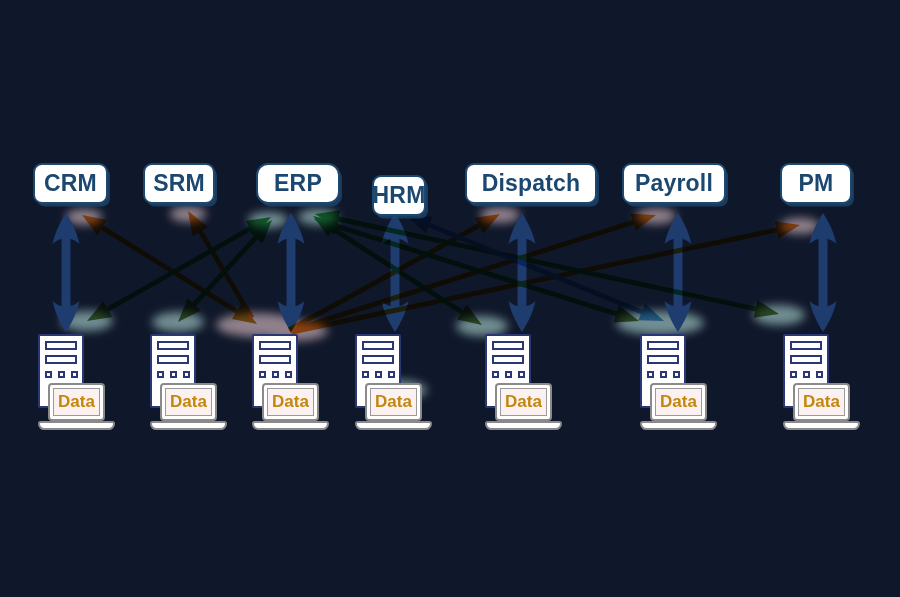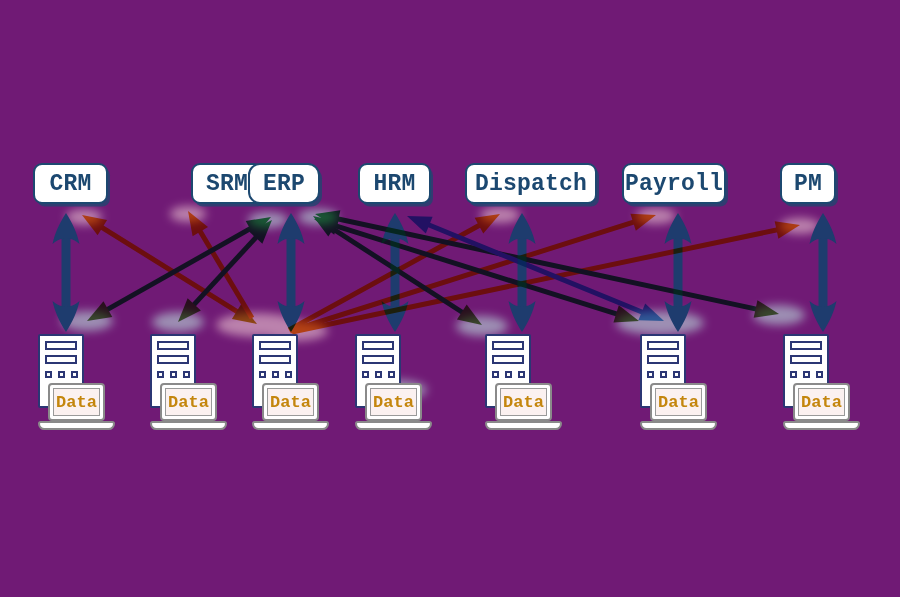--- a/index.html
+++ b/index.html
@@ -1,18 +1,18 @@
 <!DOCTYPE html>
 <html><head>
 <meta charset="utf-8">
 <style>
   html,body{margin:0;padding:0;background:#ffffff;}
   .stage{
-    position:relative;width:900px;height:597px;background:#701a75;overflow:hidden;
-    font-family:Liberation Mono, monospace;
+    position:relative;width:900px;height:597px;background:#0f172a;overflow:hidden;
+    font-family:Liberation Sans, sans-serif;
   }
   .arrow-layer{position:absolute;left:0;top:0;width:900px;height:597px;}
   .diag{mix-blend-mode:multiply;}
   .sys-box{
     position:absolute;top:163px;height:41px;box-sizing:border-box;
     background:#ffffff;border:2.5px solid #1C4870;border-radius:9px;
     box-shadow:3px 3.5px 0 -1px rgba(28,72,112,0.75);
     display:flex;align-items:center;justify-content:center;
     color:#1C4870;font-size:23px;font-weight:700;letter-spacing:0.2px;
   }
@@ -147,36 +147,36 @@
           <line x1="418.1086279095695" y1="220.53854447667237" x2="652.8913720904305" y2="316.46145552332763" stroke="#4D9FD7" stroke-width="5"></line>
           <polygon points="0,0 -24,-9 -24,9" fill="#4D9FD7" transform="translate(407,216) rotate(-157.77702382372377)"></polygon>
           <polygon points="0,0 -24,-9 -24,9" fill="#4D9FD7" transform="translate(664,321) rotate(22.22297617627621)"></polygon>
         </g>
       </g>
     </svg>
 
   <div class="sys-box" style="left: 33px; width: 75px;">
       <span>CRM</span>
     </div>
-  <div class="sys-box" style="left: 143px; width: 72px; margin-left: 48px;">
+  <div class="sys-box" style="left: 143px; width: 72px;">
       <span>SRM</span>
     </div>
-  <div class="sys-box" style="left: 248px; width: 72px; border-radius: 12px;">
+  <div class="sys-box" style="left: 256px; width: 84px; border-radius: 12px;">
       <span>ERP</span>
     </div>
-  <div class="sys-box" style="left: 358px; width: 73px;">
+  <div class="sys-box" style="left: 372px; width: 54px; margin-top: 12px;">
       <span>HRM</span>
     </div>
   <div class="sys-box" style="left: 465px; width: 132px;">
       <span>Dispatch</span>
     </div>
   <div class="sys-box" style="left: 622px; width: 104px;">
       <span>Payroll</span>
     </div>
-  <div class="sys-box" style="left: 780px; width: 56px; align-items: center;">
+  <div class="sys-box" style="left: 780px; width: 72px; align-items: center;">
       <span>PM</span>
     </div>
 
   <div class="server-unit" style="left: 38px;">
     <div class="tower">
       <div class="slot s1"></div>
       <div class="slot s2"></div>
       <div class="sq a"></div>
       <div class="sq b"></div>
       <div class="sq c"></div>

